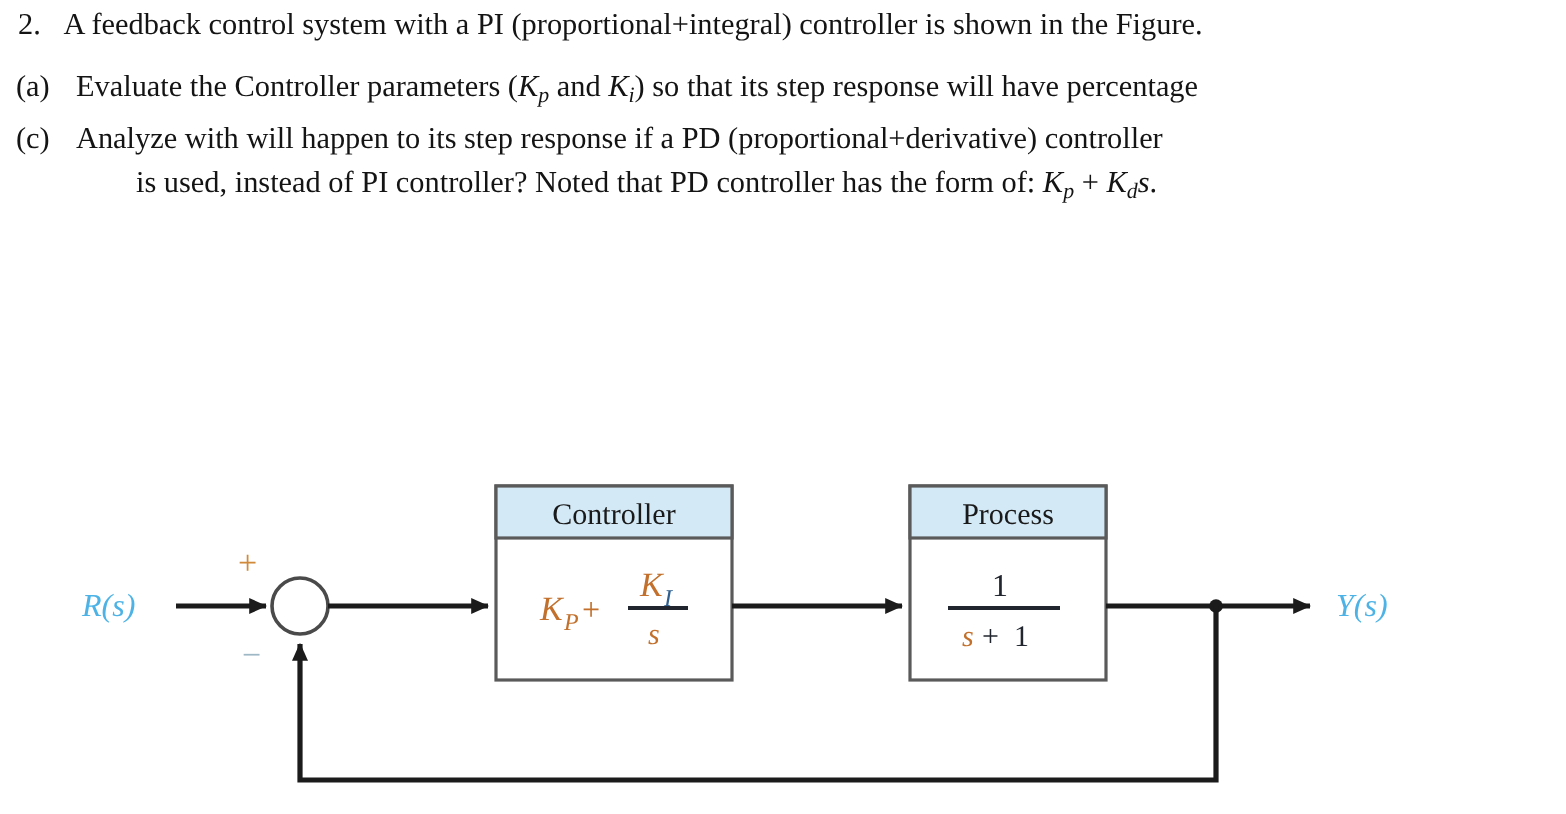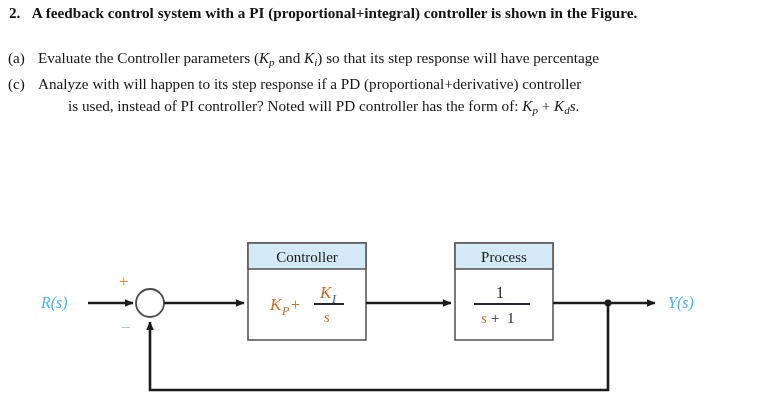--- a/index.html
+++ b/index.html
@@ -28,30 +28,29 @@
     font-size: 15.2px;
     line-height: 22px;
     color: #141414;
   }
 
   .p-intro {
     text-align: justify;
     text-justify: inter-word;
     margin: 0 0 2px 0;
     padding-left: 1px;
-    font-weight: bold;
   }
 
   .p-item {
     margin: 0;
     padding-left: 30px;
     text-indent: -30px;
     line-height: 21.5px;
   }
-  .p-item.first-item { margin-top: 23px; }
+  .p-item.first-item { margin-top: 9px; }
   .p-item .lbl { display: inline-block; width: 30px; text-indent: 0; }
   .p-item .hang { display: block; padding-left: 30px; text-indent: 0; }
   .p-item.a-item .hang { padding-left: 32px; }
 
   
   .mi { font-style: italic; font-family: "Liberation Serif", serif; }
   .msub { font-style: italic; font-size: 0.72em; vertical-align: -0.26em;
           letter-spacing: 0; }
 
   
@@ -92,21 +91,21 @@
     &nbsp;&nbsp;<span>A feedback control system with a PI (proportional+integral) controller is shown in the Figure.</span>
   </p>
 
   <p class="para p-item a-item first-item">
     <span class="lbl">(a)</span><span>Evaluate the Controller parameters (</span><span class="mi">K</span><span class="msub">p</span><span> and </span><span class="mi">K</span><span class="msub">i</span><span>) so that its step response will have percentage</span>
   </p>
 
 
   <p class="para p-item">
     <span class="lbl">(c)</span><span>Analyze with will happen to its step response if a PD (proportional+derivative) controller</span>
-    <span class="hang"><span>is used, instead of PI controller? Noted will PD controller has the form of: </span><span class="mi">K</span><span class="msub">p</span><span> + </span><span class="mi">K</span><span class="msub">d</span><span class="mi">s</span><span>.</span></span>
+    <span class="hang"><span>is used, instead of PI controller? Noted that PD controller has the form of: </span><span class="mi">K</span><span class="msub">p</span><span> + </span><span class="mi">K</span><span class="msub">d</span><span class="mi">s</span><span>.</span></span>
   </p>
 
 </div>
 
 <div id="block-diagram">
 <svg width="783" height="202" viewBox="0 0 783 202" xmlns="http://www.w3.org/2000/svg">
 
   <defs>
     <marker id="arrowhead" markerWidth="9" markerHeight="8" refX="8.4" refY="4" orient="auto" markerUnits="userSpaceOnUse">
       <path d="M0,0 L9,4 L0,8 z" fill="#1b1b1b"></path>

